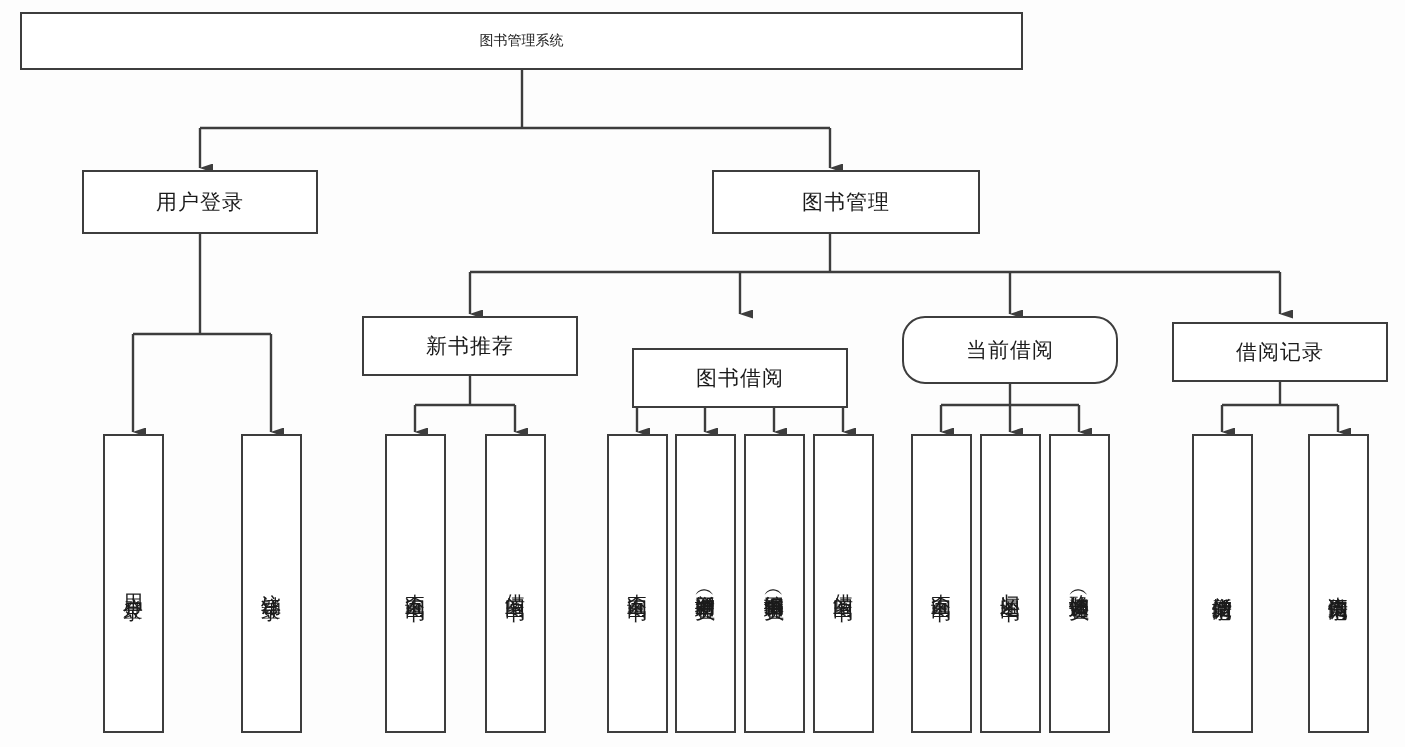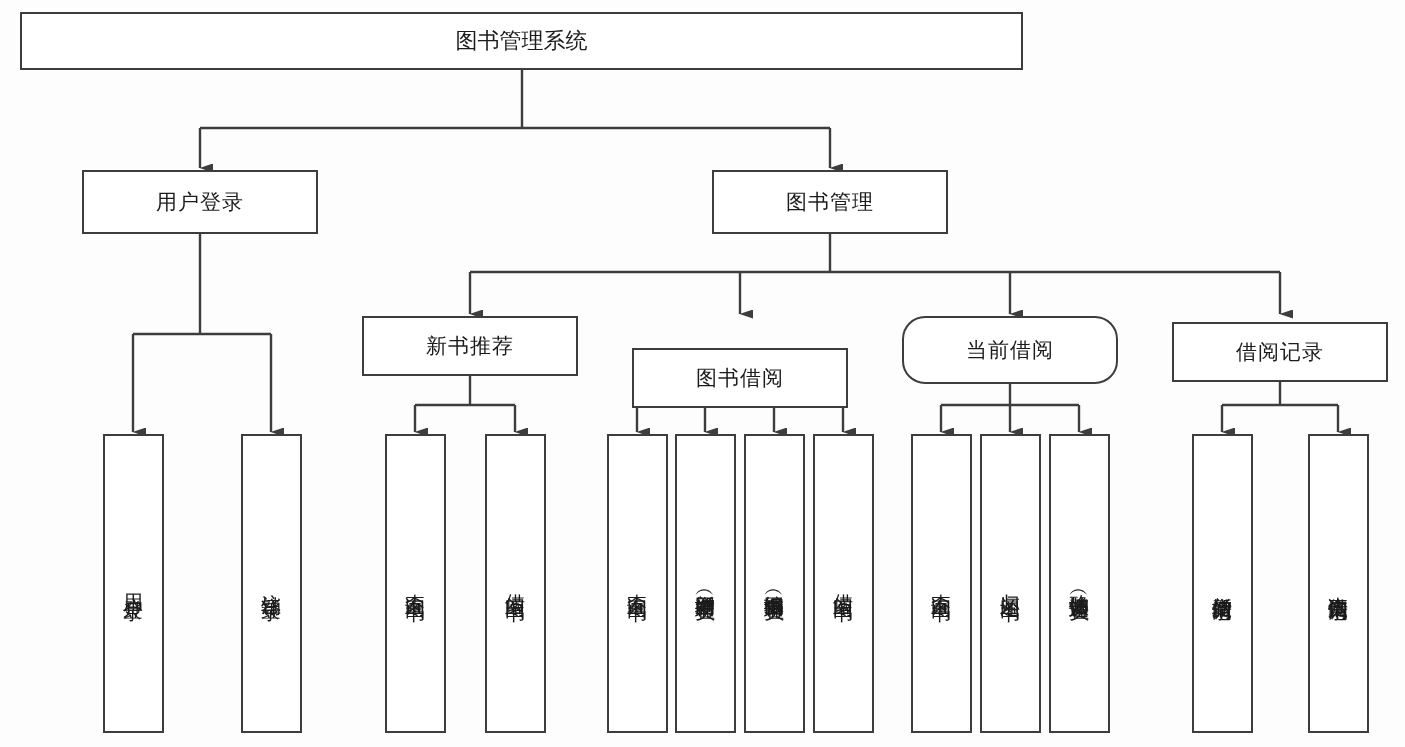--- a/index.html
+++ b/index.html
@@ -35,21 +35,21 @@
     display: flex;
     align-items: center;
     justify-content: center;
     color: #1b1b1b;
   }
   .node.horiz {
     font-size: 21px;
     letter-spacing: 1px;
   }
   .node.root {
-    font-size: 22px;
+    font-size: 14px;
   }
   .node.leaf {
     font-size: 20px;
   }
   .vtext {
     writing-mode: vertical-rl;
     text-orientation: upright;
     letter-spacing: 3px;
     line-height: 1;
     white-space: nowrap;
@@ -129,21 +129,21 @@
     </g>
   </svg>
 
   <div class="node root" style="left:20px; top:12px; width:1003px; height:58px;">
     <span class="htext">图书管理系统</span>
   </div>
 
   <div class="node horiz" style="left:82px; top:170px; width:236px; height:64px;">
     <span class="htext">用户登录</span>
   </div>
-  <div class="node horiz" style="left:712px; top:170px; width:236px; height:64px;">
+  <div class="node horiz" style="left:712px; top:170px; width:268px; height:64px;">
     <span class="htext">图书管理</span>
   </div>
 
   <div class="node horiz" style="left:362px; top:316px; width:216px; height:60px;">
     <span class="htext">新书推荐</span>
   </div>
   <div class="node horiz" style="left:632px; top:316px; width:216px; height:60px;margin-top:32px;">
     <span class="htext">图书借阅</span>
   </div>
   <div class="node horiz" style="left:902px; top:316px; width:216px; height:68px;border-radius:23px;">

